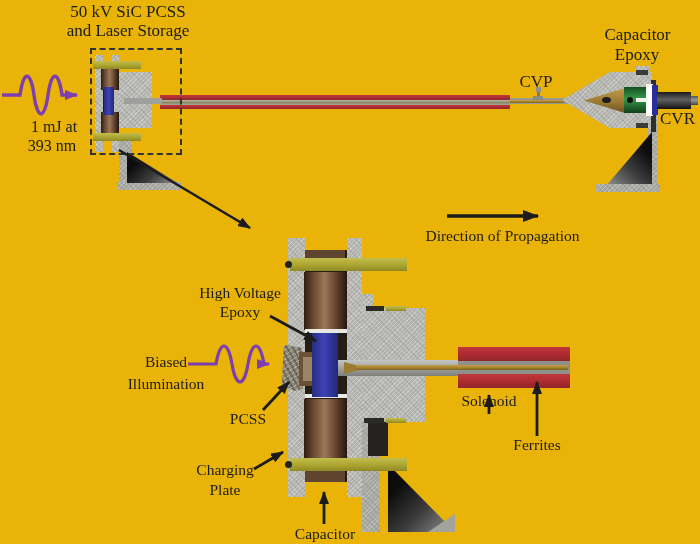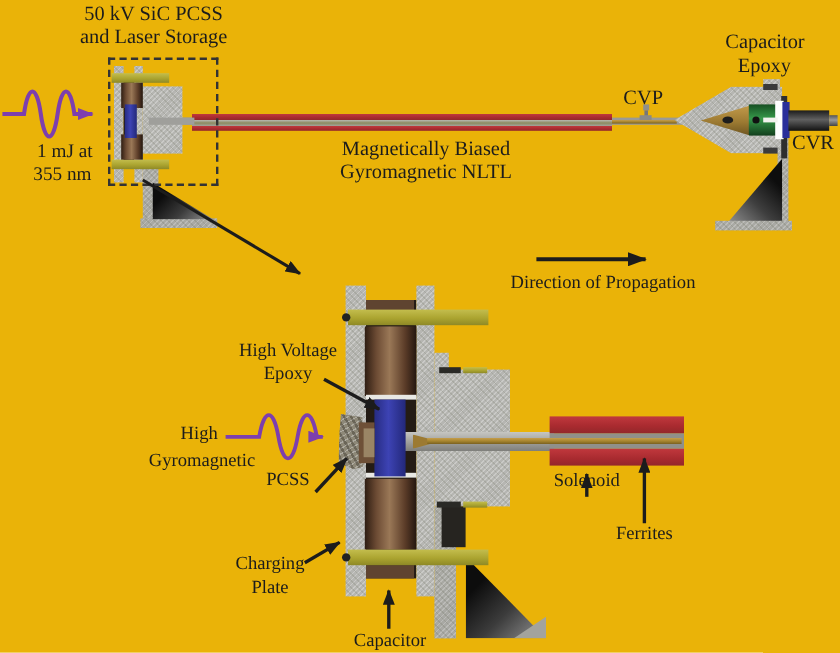--- a/index.html
+++ b/index.html
@@ -142,33 +142,31 @@
     <path d="M 263 410 L 289 382" fill="none" stroke="#1c1c1c" stroke-width="2.8" marker-end="url(#mB)"></path>
     <path d="M 254 469 L 283 452" fill="none" stroke="#1c1c1c" stroke-width="2.8" marker-end="url(#mB)"></path>
     <path d="M 324 524 L 324 492" fill="none" stroke="#1c1c1c" stroke-width="2.8" marker-end="url(#mB)"></path>
     <path d="M 489 414 L 489 395" fill="none" stroke="#1c1c1c" stroke-width="2.8" marker-end="url(#mB)"></path>
     <path d="M 537 436 L 537 382" fill="none" stroke="#1c1c1c" stroke-width="2.8" marker-end="url(#mB)"></path>
   </svg>
 
   <div class="lbl f17" style="left:38px;top:2px;width:180px;">50 kV SiC PCSS</div>
   <div class="lbl f17" style="left:38px;top:21px;width:180px;">and Laser Storage</div>
   <div class="lbl f16" style="left:18px;top:118px;width:72px;">1 mJ at</div>
-  <div class="lbl f16" style="left:14px;top:137px;width:76px;">355 nm</div>
-  <div class="lbl f17" style="left:260px;top:114px;width:190px;">Magnetically Biased</div>
-  <div class="lbl f17" style="left:260px;top:133px;width:190px;">Gyromagnetic NLTL</div>
+  <div class="lbl f16" style="left:14px;top:137px;width:76px;">393 nm</div>
   <div class="lbl f17" style="left:512px;top:72px;width:48px;">CVP</div>
   <div class="lbl f17" style="left:595px;top:25px;width:85px;">Capacitor</div>
   <div class="lbl f17" style="left:612px;top:45px;width:50px;">Epoxy</div>
   <div class="lbl f17" style="left:655px;top:109px;width:45px;">CVR</div>
 
   <div class="lbl f15" style="left:425px;top:227px;width:155px;">Direction of Propagation</div>
   <div class="lbl f15" style="left:195px;top:284px;width:90px;">High Voltage</div>
   <div class="lbl f15" style="left:195px;top:303px;width:90px;">Epoxy</div>
-  <div class="lbl f15" style="left:138px;top:353px;width:56px;">High</div>
-  <div class="lbl f15" style="left:124px;top:375px;width:84px;">Gyromagnetic</div>
-  <div class="lbl f15" style="left:214px;top:391px;width:52px;">PCSS</div>
+  <div class="lbl f15" style="left:138px;top:353px;width:56px;">Biased</div>
+  <div class="lbl f15" style="left:124px;top:375px;width:84px;">Illumination</div>
+  <div class="lbl f15" style="left:214px;top:410px;width:52px;text-align:right;">PCSS</div>
   <div class="lbl f15" style="left:192px;top:461px;width:66px;">Charging</div>
   <div class="lbl f15" style="left:192px;top:481px;width:66px;">Plate</div>
   <div class="lbl f15" style="left:292px;top:525px;width:66px;">Capacitor</div>
   <div class="lbl f15" style="left:458px;top:392px;width:62px;">Solenoid</div>
   <div class="lbl f15" style="left:508px;top:436px;width:58px;">Ferrites</div>
 
 </div>
 
 </body></html>

